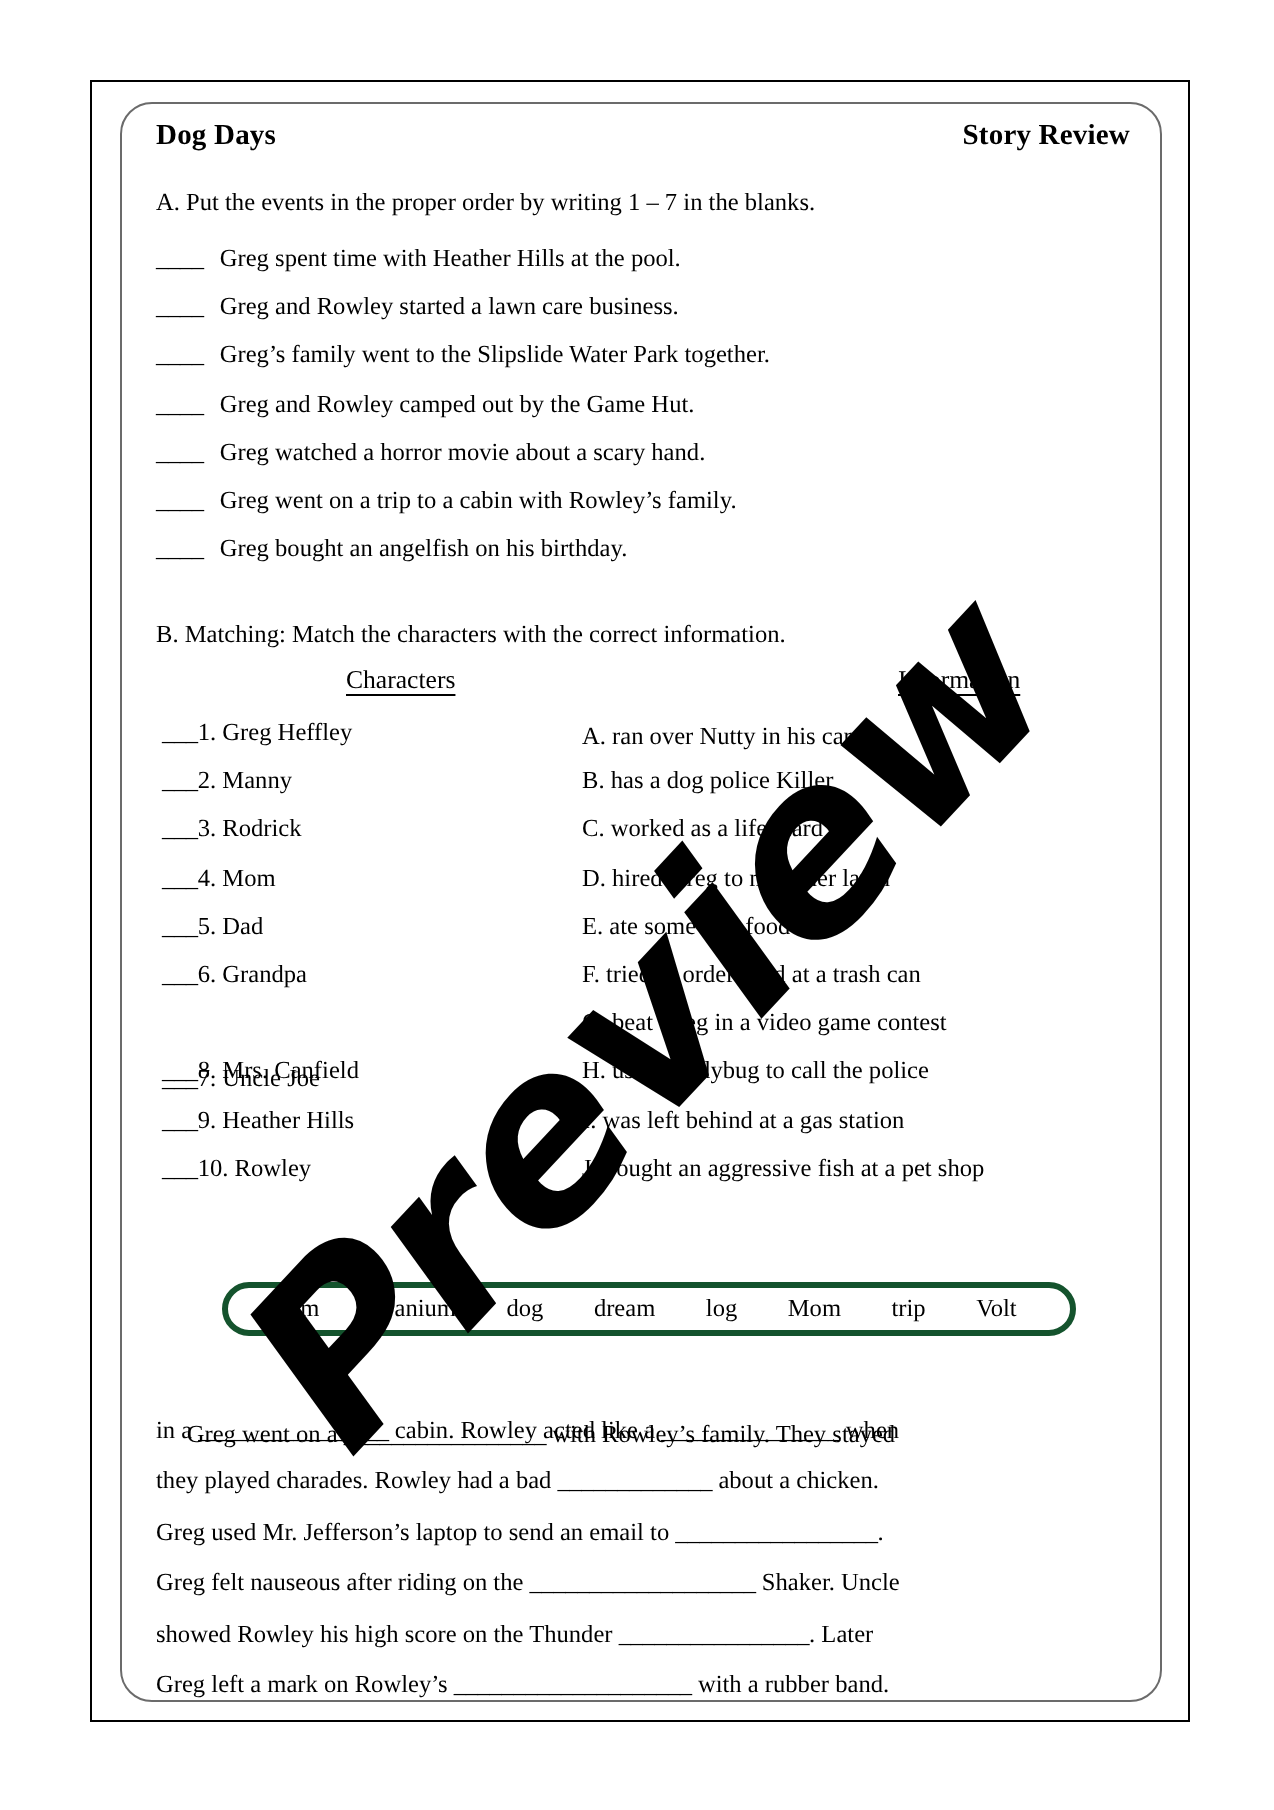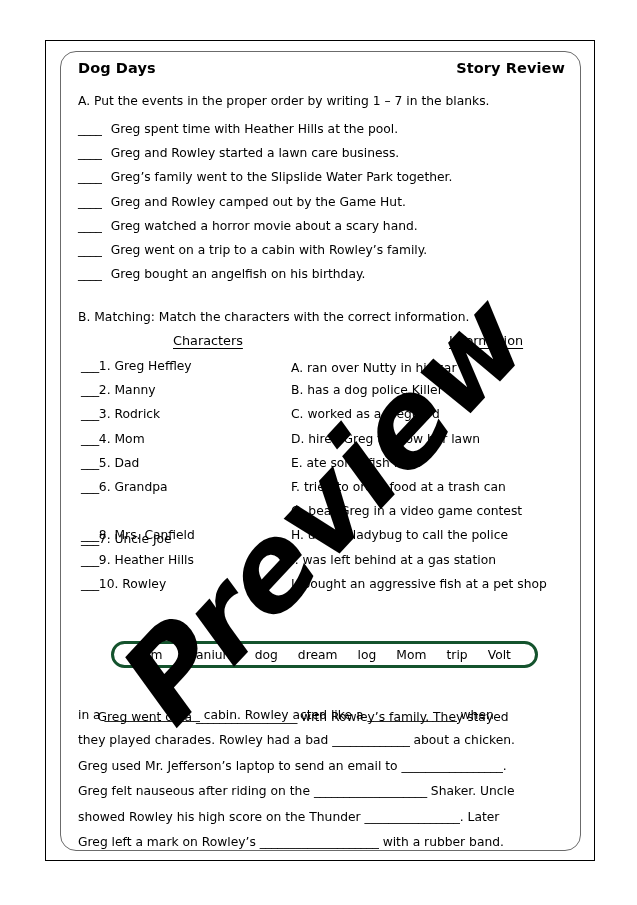--- a/index.html
+++ b/index.html
@@ -33,20 +33,21 @@
     position: absolute;
     left: 60px;
     top: 51px;
     width: 521px;
     height: 800px;
     border: 1px solid #6b6b6b;
     border-radius: 16px;
     box-sizing: border-box;
     background: #fff;
     overflow: hidden;
+    font-family: Liberation Serif, serif;
   }
 
   .card-inner {
     position: absolute;
     left: 0; top: 0;
     width: 521px;
     height: 800px;
     padding: 0;
   }
 

